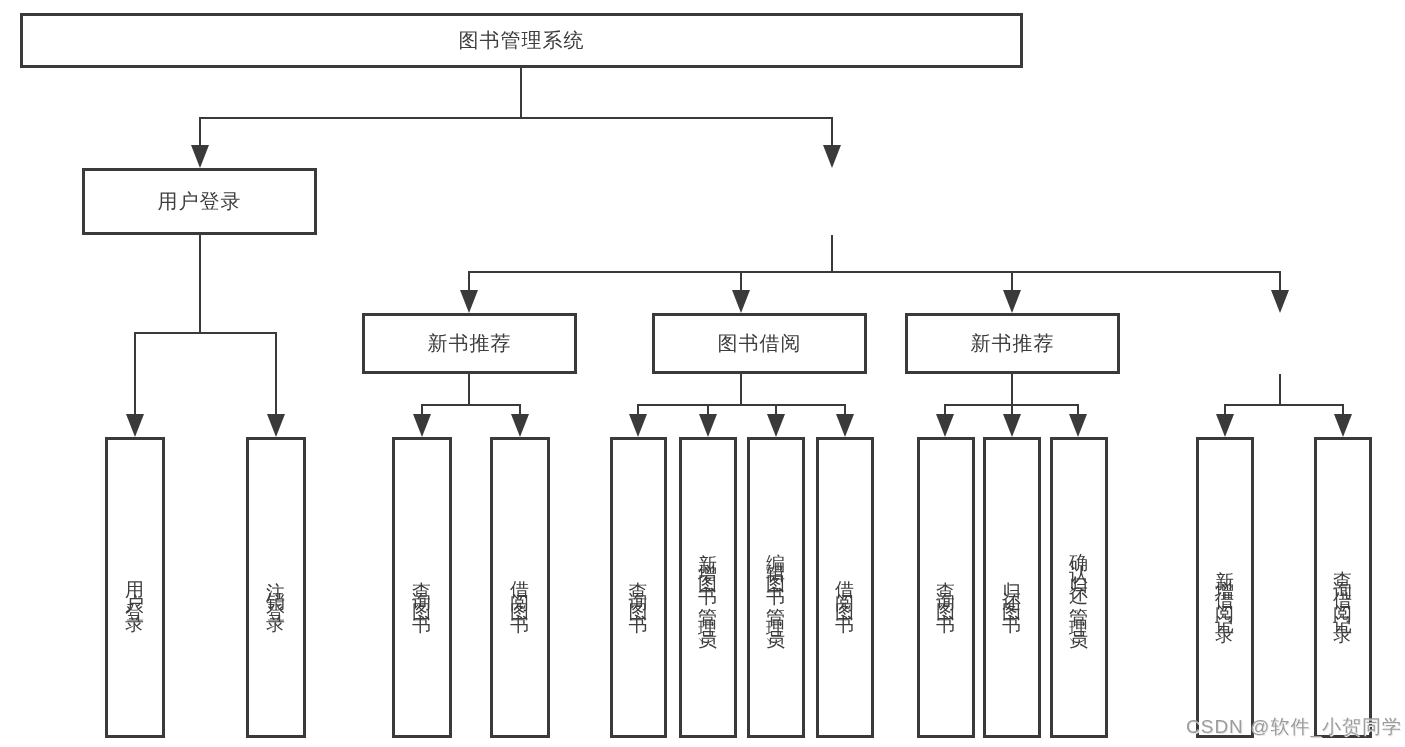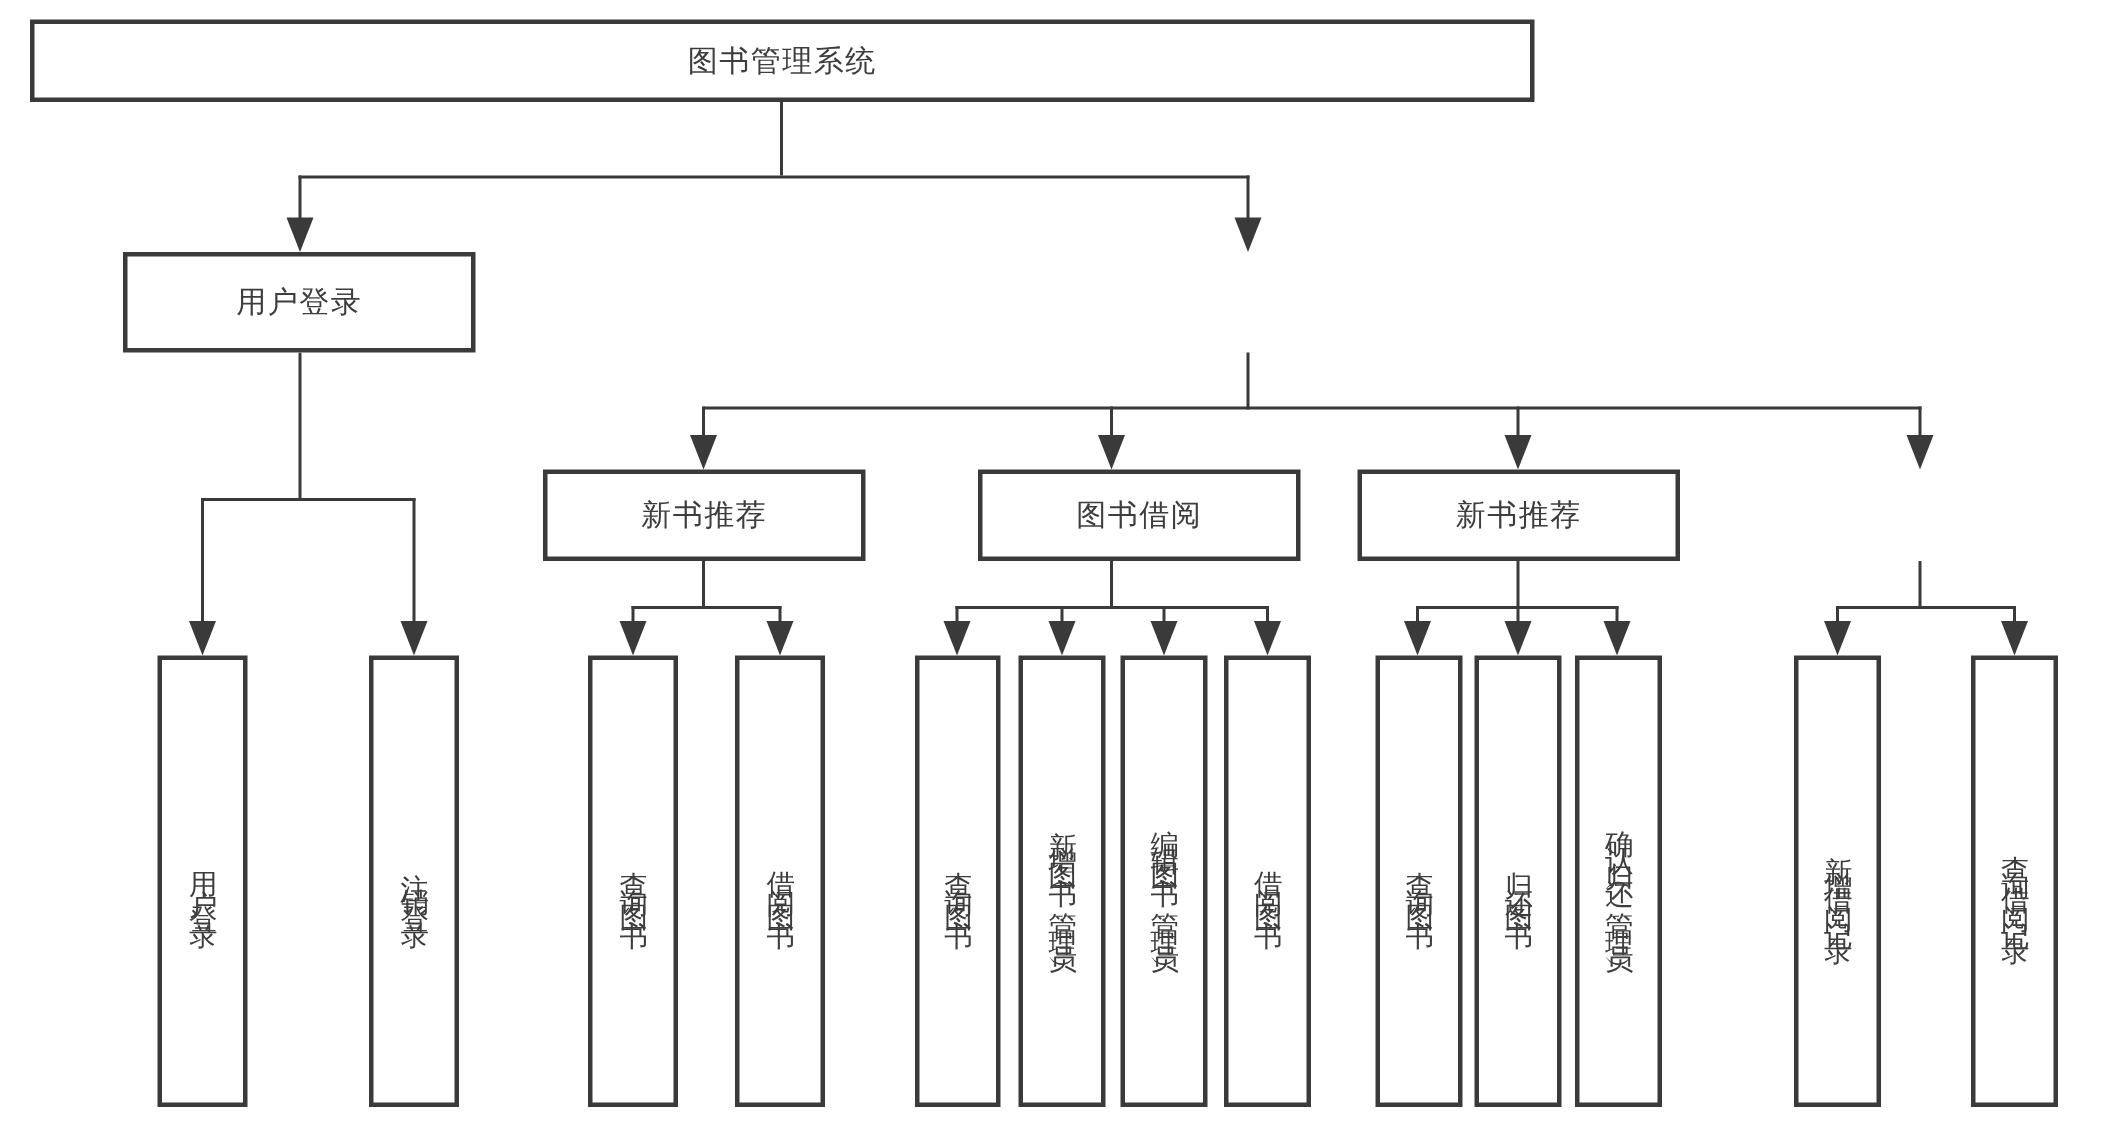--- a/index.html
+++ b/index.html
@@ -203,14 +203,15 @@
     <span class="vtext">确认归还（管理员）</span>
   </div>
 
   <div class="vbox" style="left:1196px; width:58px;">
     <span class="vtext">新增借阅记录</span>
   </div>
   <div class="vbox" style="left:1314px; width:58px;">
     <span class="vtext">查询借阅记录</span>
   </div>
 
+  <div id="watermark">CSDN @软件_小贺同学</div>
 
 </div>
 
 </body></html>

